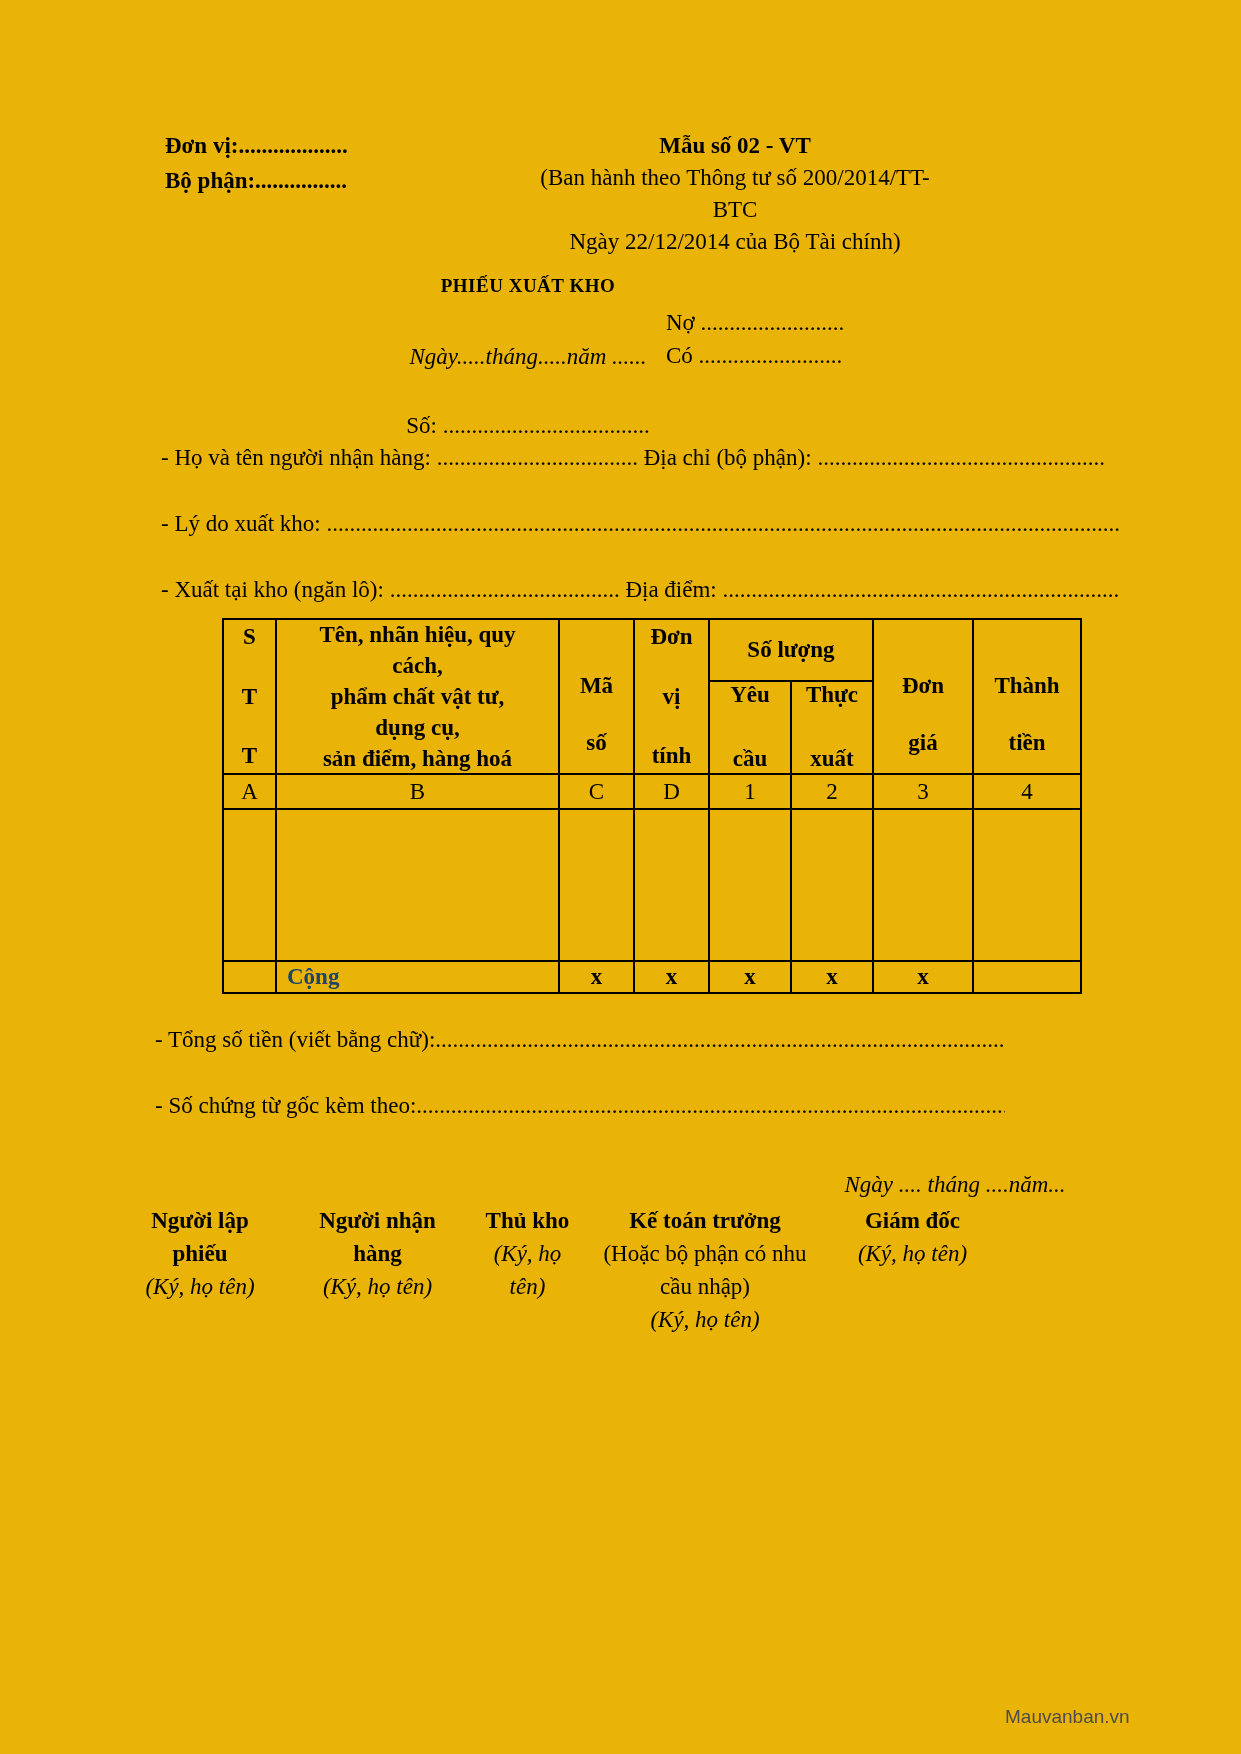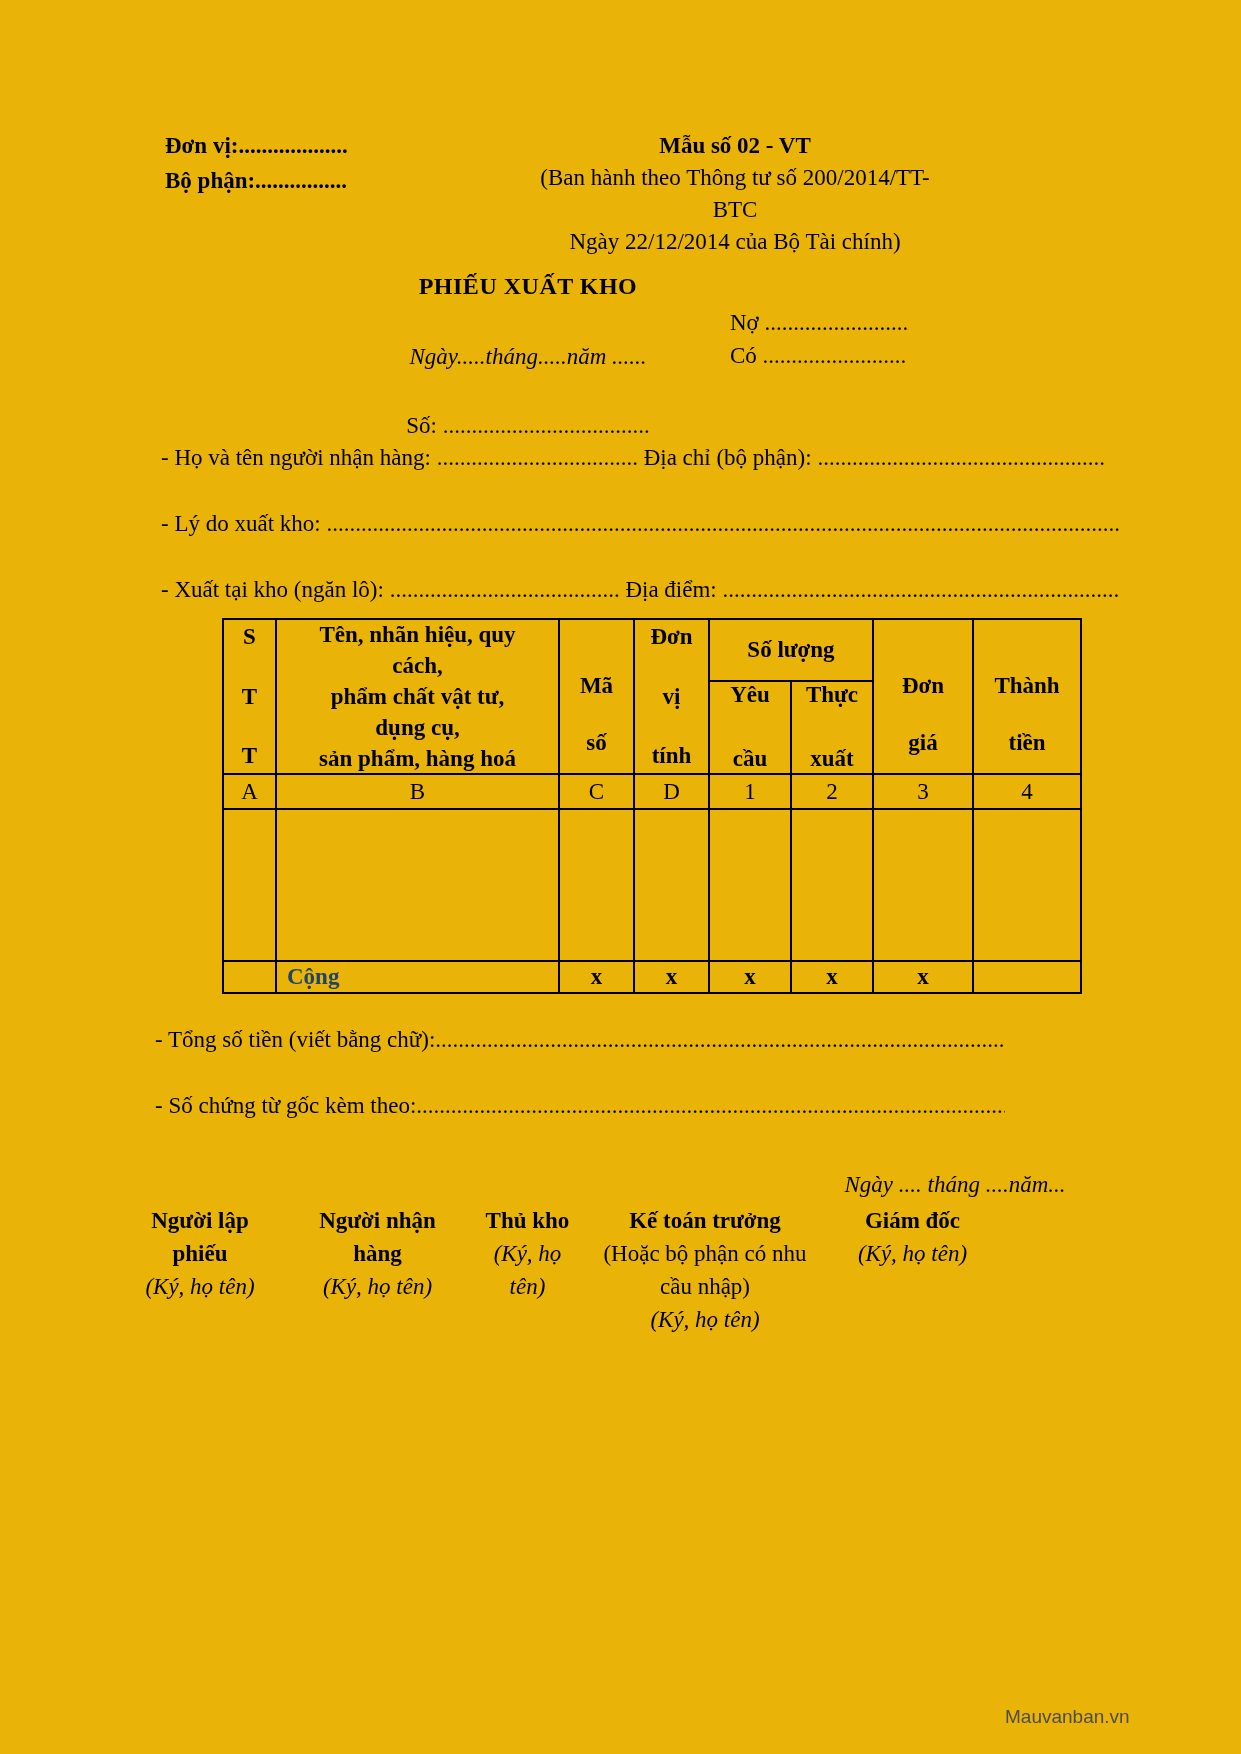--- a/index.html
+++ b/index.html
@@ -15,23 +15,23 @@
   .pre { white-space:pre-line; }
   .nowrap { white-space:nowrap; overflow:hidden; }
 
   
   .hdr-left { left:165px; top:128px; line-height:35px; }
   .hdr-right { left:525px; top:130px; width:420px; text-align:center; line-height:32px; }
   .hdr-right .form-no { font-weight:bold; }
 
   
   .title-block { left:368px; top:268px; width:320px; text-align:center; }
-  .title-main { font-size:24px; font-weight:bold; line-height:36px; letter-spacing:0.5px; }
+  .title-main { font-size:19px; font-weight:bold; line-height:36px; letter-spacing:0.5px; }
   .title-block .line { line-height:33px;margin-top:36px; }
-  .acct-block { left:730px; top:306px; line-height:33px; }
+  .acct-block { left:666px; top:306px; line-height:33px; }
 
   
   .info-line { left:155px; width:958px; line-height:28px;margin-left:6px; }
   .il-0 { top:444px; } .il-1 { top:510px; } .il-2 { top:576px; }
 
   
   table.items { position:absolute; left:222px; top:618px; border-collapse:collapse; table-layout:fixed; }
   table.items td { border:2px solid #000; padding:0; text-align:center; vertical-align:top; font-size:23px; }
   .hcell { display:flex; flex-direction:column; align-items:center; font-weight:bold; }
   .hc-stt  { height:153px; justify-content:space-between; padding:4px 0; }
@@ -114,21 +114,21 @@
               <div>T</div>
               <div>T</div>
             </div>
       </td>
       <td rowspan="2">
         <div class="hcell hc-name">
               <div>Tên, nhãn hiệu, quy</div>
               <div>cách,</div>
               <div>phẩm chất vật tư,</div>
               <div>dụng cụ,</div>
-              <div>sản phẩm, hàng hoá</div>
+              <div>sản điểm, hàng hoá</div>
             </div>
       </td>
       <td rowspan="2">
         <div class="hcell hc-2bot">
               <div>Mã</div>
               <div>số</div>
             </div>
       </td>
       <td rowspan="2">
         <div class="hcell hc-3sp">

